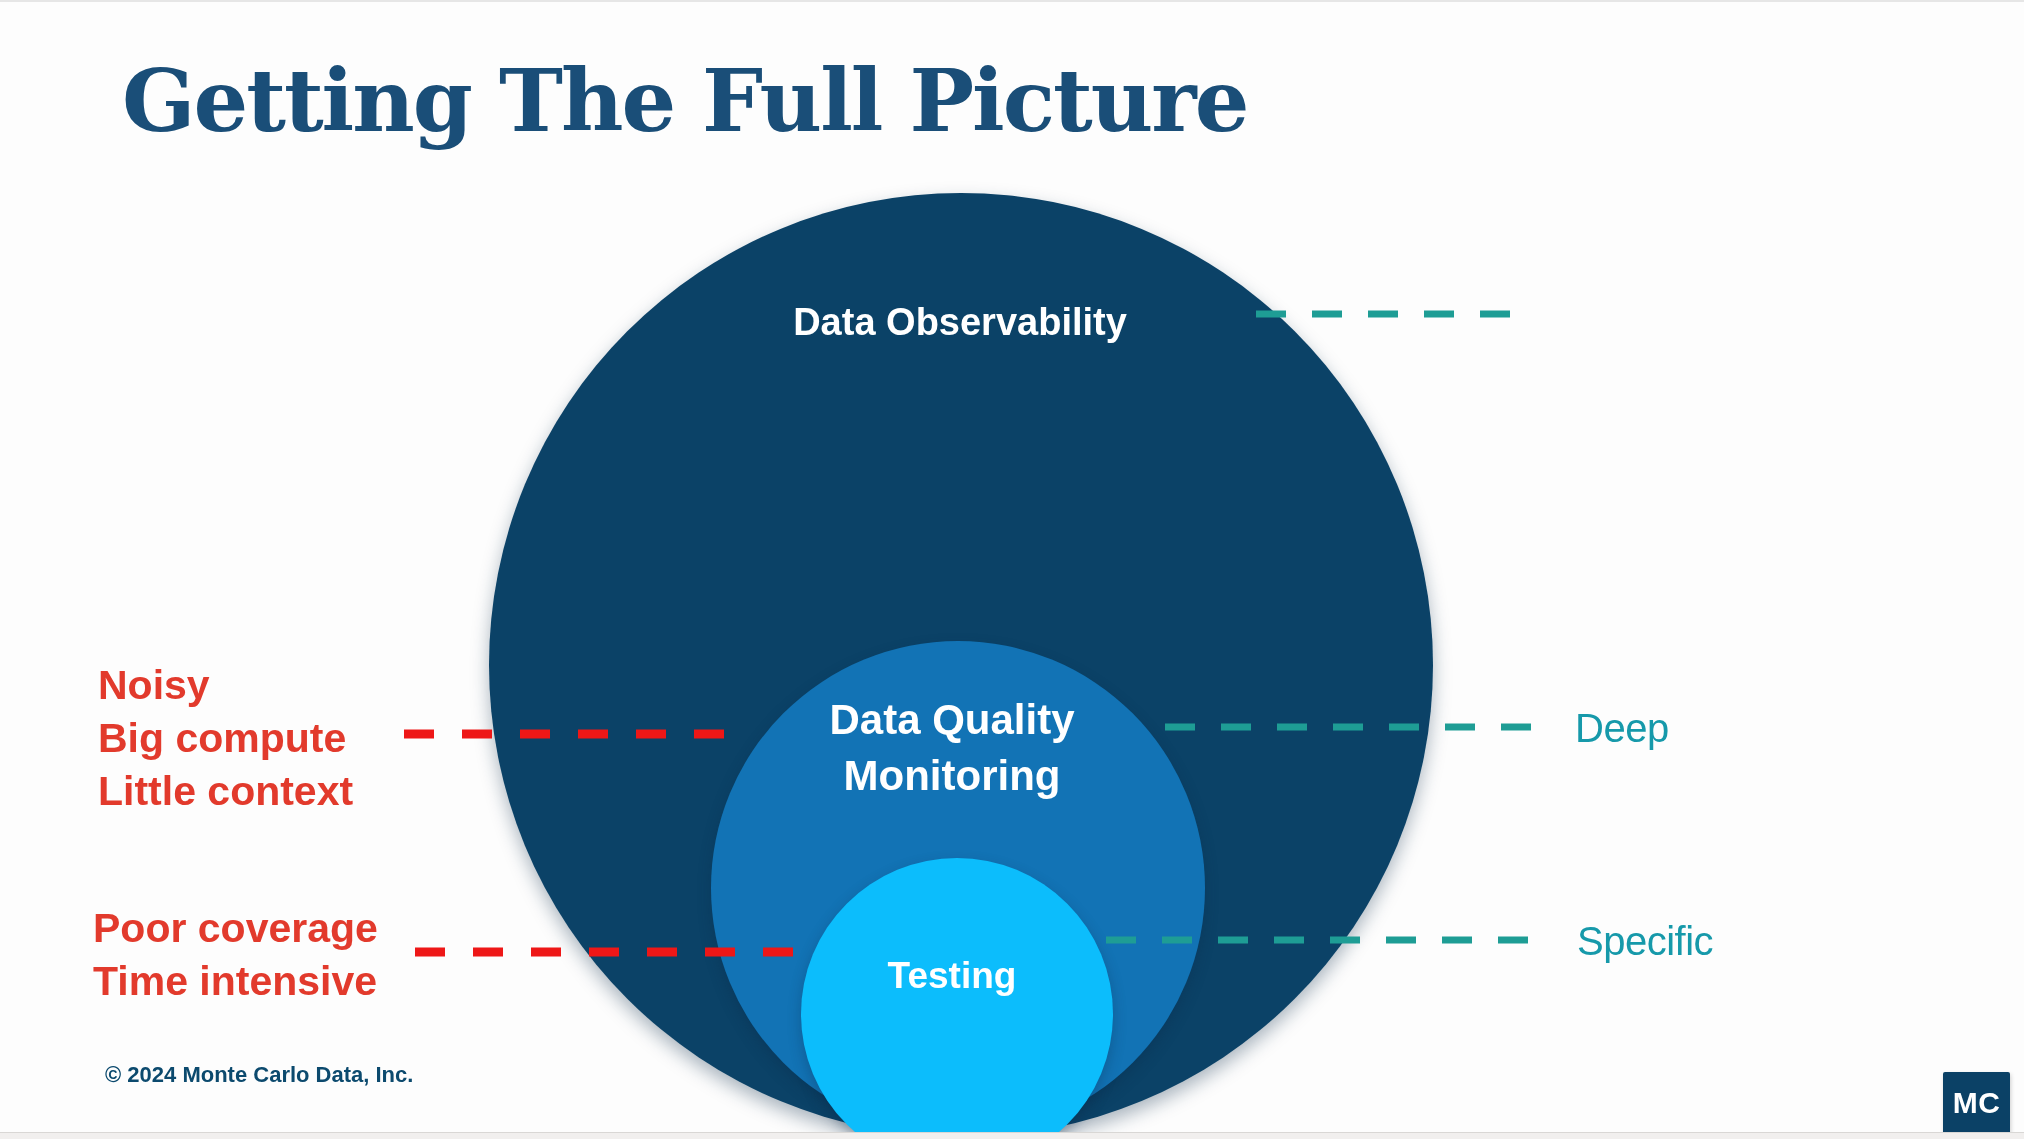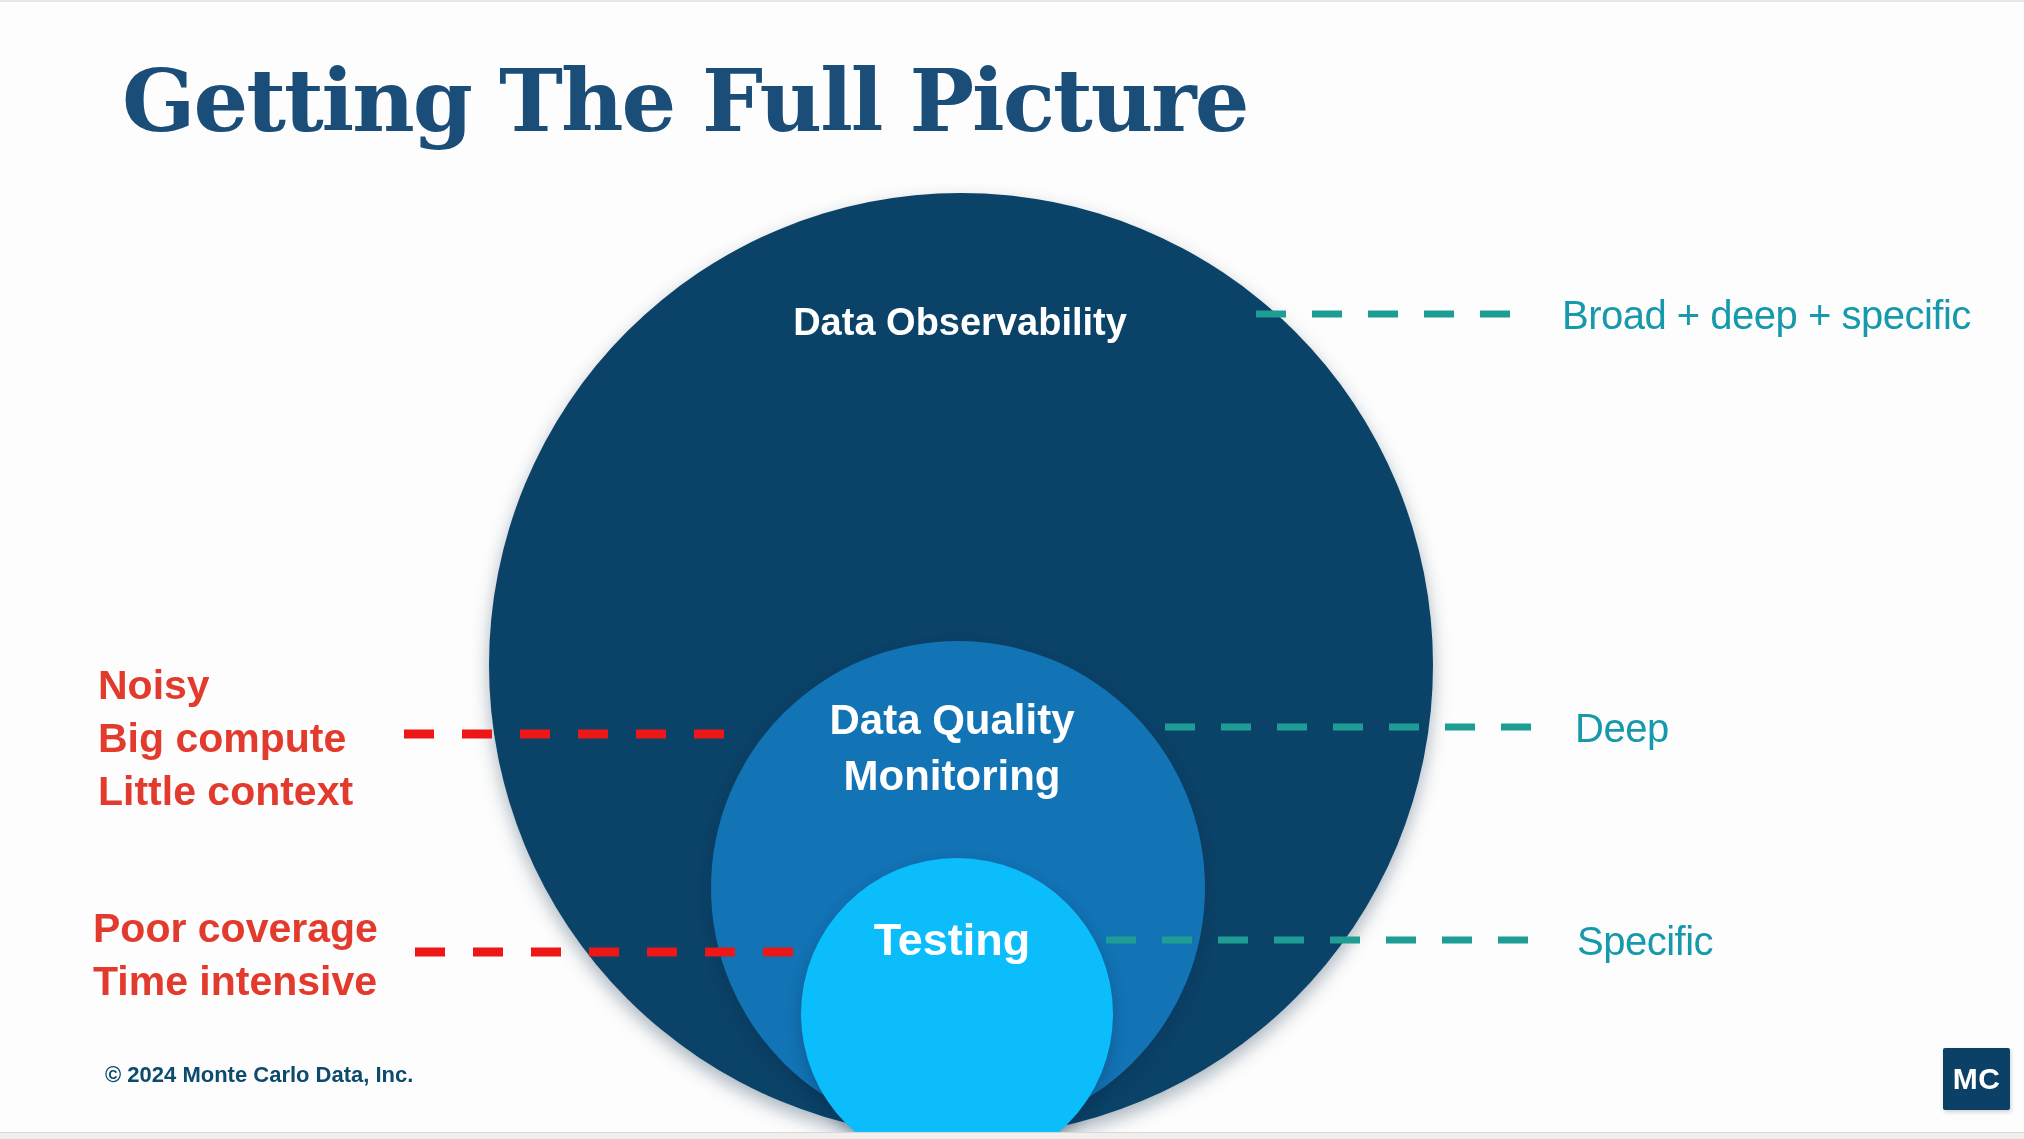--- a/index.html
+++ b/index.html
@@ -44,21 +44,21 @@
   .circle-label {
     position:absolute; color:#ffffff; font-weight:700;
     text-align:center; z-index:4; white-space:nowrap;
     transform:translate(-50%,-50%);
   }
   .label-observability { left:960px; top:322px; font-size:38px; }
   .label-dqm {
     left:952px; top:748px; font-size:42px; line-height:56px;
     width:340px; white-space:normal;
   }
-  .label-testing { left:952px; top:940px; font-size:45px; }
+  .label-testing { left:952px; top:976px; font-size:37px; }
   .lines-svg {
     position:absolute; left:0; top:0; width:2024px; height:1139px;
     z-index:5; pointer-events:none;
   }
   .ann-teal {
     position:absolute; color:#1699aa; font-size:40px; letter-spacing:-0.5px;
     white-space:nowrap; z-index:6; transform:translateY(-50%);
   }
   .ann-broad    { left:1562px; top:315px; }
   .ann-deep     { left:1575px; top:728px; }
@@ -67,21 +67,21 @@
     position:absolute; color:#e23a2c; font-size:41px; font-weight:600;
     line-height:53px; white-space:nowrap; z-index:6;
   }
   .ann-red-1 { left:98px; top:659px; }
   .ann-red-2 { left:93px; top:902px; }
   .footer-copyright {
     position:absolute; left:105px; top:1062px;
     color:#0c4a6e; font-size:22px; font-weight:700; z-index:6;
   }
   .mc-logo {
-    position:absolute; left:1943px; top:1048px; width:67px; height:62px;
+    position:absolute; left:1943px; top:1072px; width:67px; height:62px;
     background:#0b4166; border-radius:2px; z-index:6;
     display:flex; align-items:center; justify-content:center;
     box-shadow:1px 2px 4px rgba(0,0,0,0.18);
   }
   .mc-logo span {
     color:#ffffff; font-weight:700; font-size:30px; letter-spacing:0.5px;
   }
 </style>
 </head>
 <body>
@@ -101,21 +101,20 @@
   <div class="circle-label label-testing">Testing</div>
 
   <svg class="lines-svg" viewBox="0 0 2024 1139">
     <line x1="1256" y1="314" x2="1532" y2="314" stroke-width="7" stroke-dasharray="30 26" stroke-linecap="butt" stroke="#1e9d95"></line>
     <line x1="1165" y1="727" x2="1542" y2="727" stroke-width="7" stroke-dasharray="30 26" stroke-linecap="butt" stroke="#1e9d95"></line>
     <line x1="1106" y1="940" x2="1552" y2="940" stroke-width="7" stroke-dasharray="30 26" stroke-linecap="butt" stroke="#1e9d95"></line>
     <line x1="404" y1="734" x2="742" y2="734" stroke-width="9" stroke-dasharray="30 28" stroke-linecap="butt" stroke="#ee1717"></line>
     <line x1="415" y1="952" x2="800" y2="952" stroke-width="9" stroke-dasharray="30 28" stroke-linecap="butt" stroke="#ee1717"></line>
   </svg>
 
-  <div class="ann-teal ann-broad">Broad + deep + specific</div>
   <div class="ann-teal ann-deep">Deep</div>
   <div class="ann-teal ann-specific">Specific</div>
 
   <div class="ann-red ann-red-2">
     <div>Poor coverage</div>
     <div>Time intensive</div>
   </div>
   <div class="ann-red ann-red-1">
     <div>Noisy</div>
     <div>Big compute</div>

